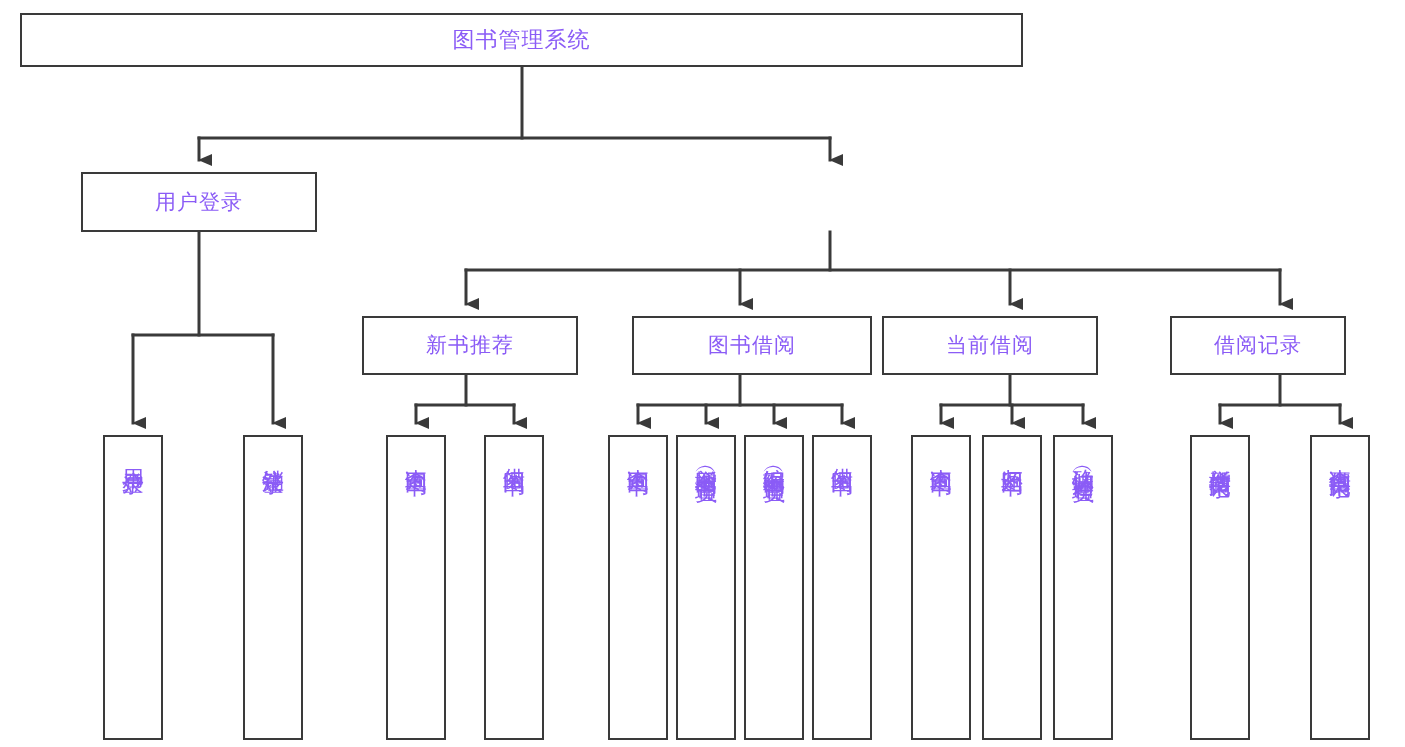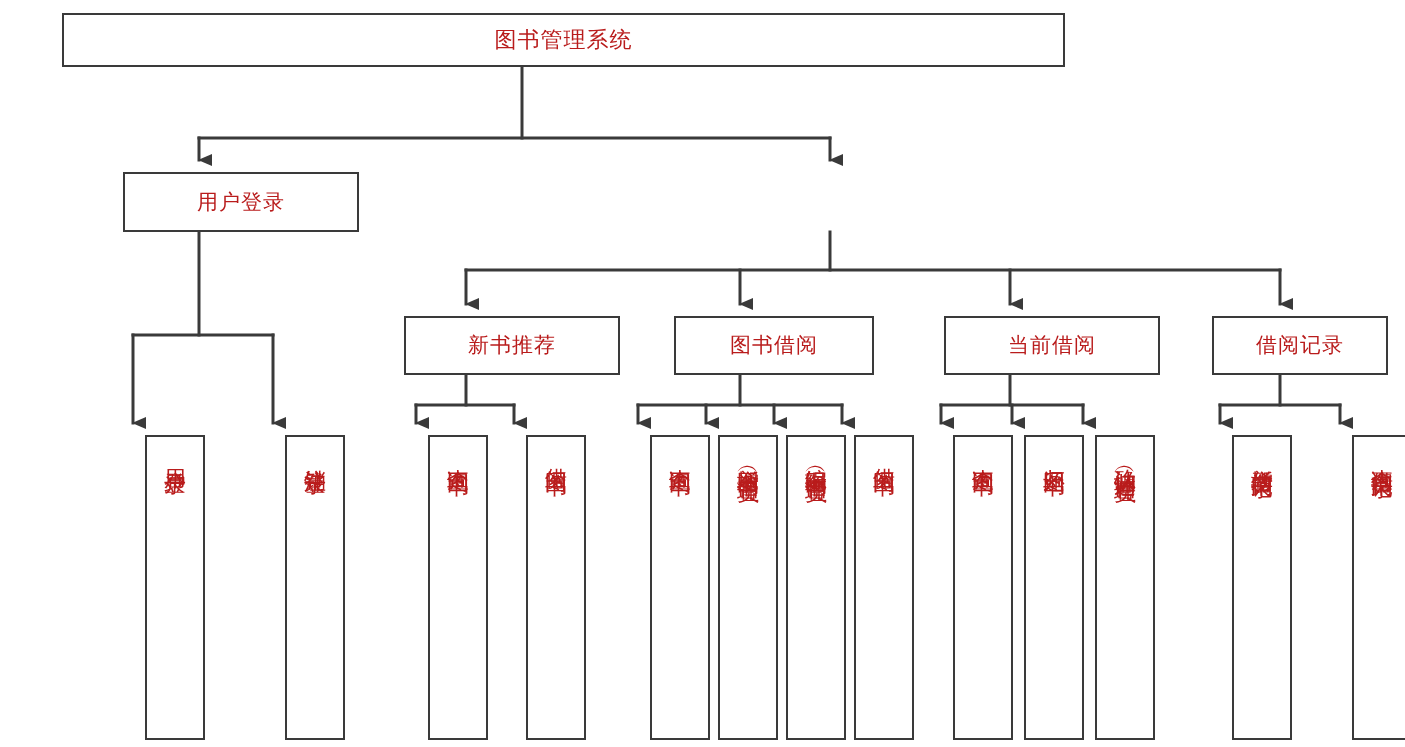--- a/index.html
+++ b/index.html
@@ -14,23 +14,22 @@
   #wires{position:absolute;left:0;top:0;width:1405px;height:747px;}
 
   .node{
     position:absolute;
     box-sizing:border-box;
     background:#ffffff;
     border:2px solid #3a3a3a;
     display:flex;
     align-items:center;
     justify-content:center;
-    color:#b91c1c;
+    color:#8b5cf6;
     z-index:2;
-    margin-left:42px;
   }
   .node .lbl{
     display:block;
     text-align:center;
     line-height:1.18;
     letter-spacing:1px;
   }
   
   .node.h .lbl{font-size:21px;}
   .node.root .lbl{font-size:22px;}
@@ -120,24 +119,24 @@
     <span class="lbl">图书管理系统</span>
   </div>
 
   <div class="node h" style="left:81px;top:172px;width:236px;height:60px;">
     <span class="lbl">用户登录</span>
   </div>
 
   <div class="node h" style="left:362px;top:316px;width:216px;height:59px;">
     <span class="lbl">新书推荐</span>
   </div>
-  <div class="node h" style="left:632px;top:316px;width:200px;height:59px;">
+  <div class="node h" style="left:632px;top:316px;width:240px;height:59px;">
     <span class="lbl">图书借阅</span>
   </div>
-  <div class="node h" style="left:902px;top:316px;width:216px;height:59px;">
+  <div class="node h" style="left:882px;top:316px;width:216px;height:59px;">
     <span class="lbl">当前借阅</span>
   </div>
   <div class="node h" style="left:1170px;top:316px;width:176px;height:59px;">
     <span class="lbl">借阅记录</span>
   </div>
 
   <div class="node v" style="left:103px;top:435px;width:60px;height:305px;">
     <span class="lbl">用户登录</span>
   </div>
   <div class="node v" style="left:243px;top:435px;width:60px;height:305px;">

